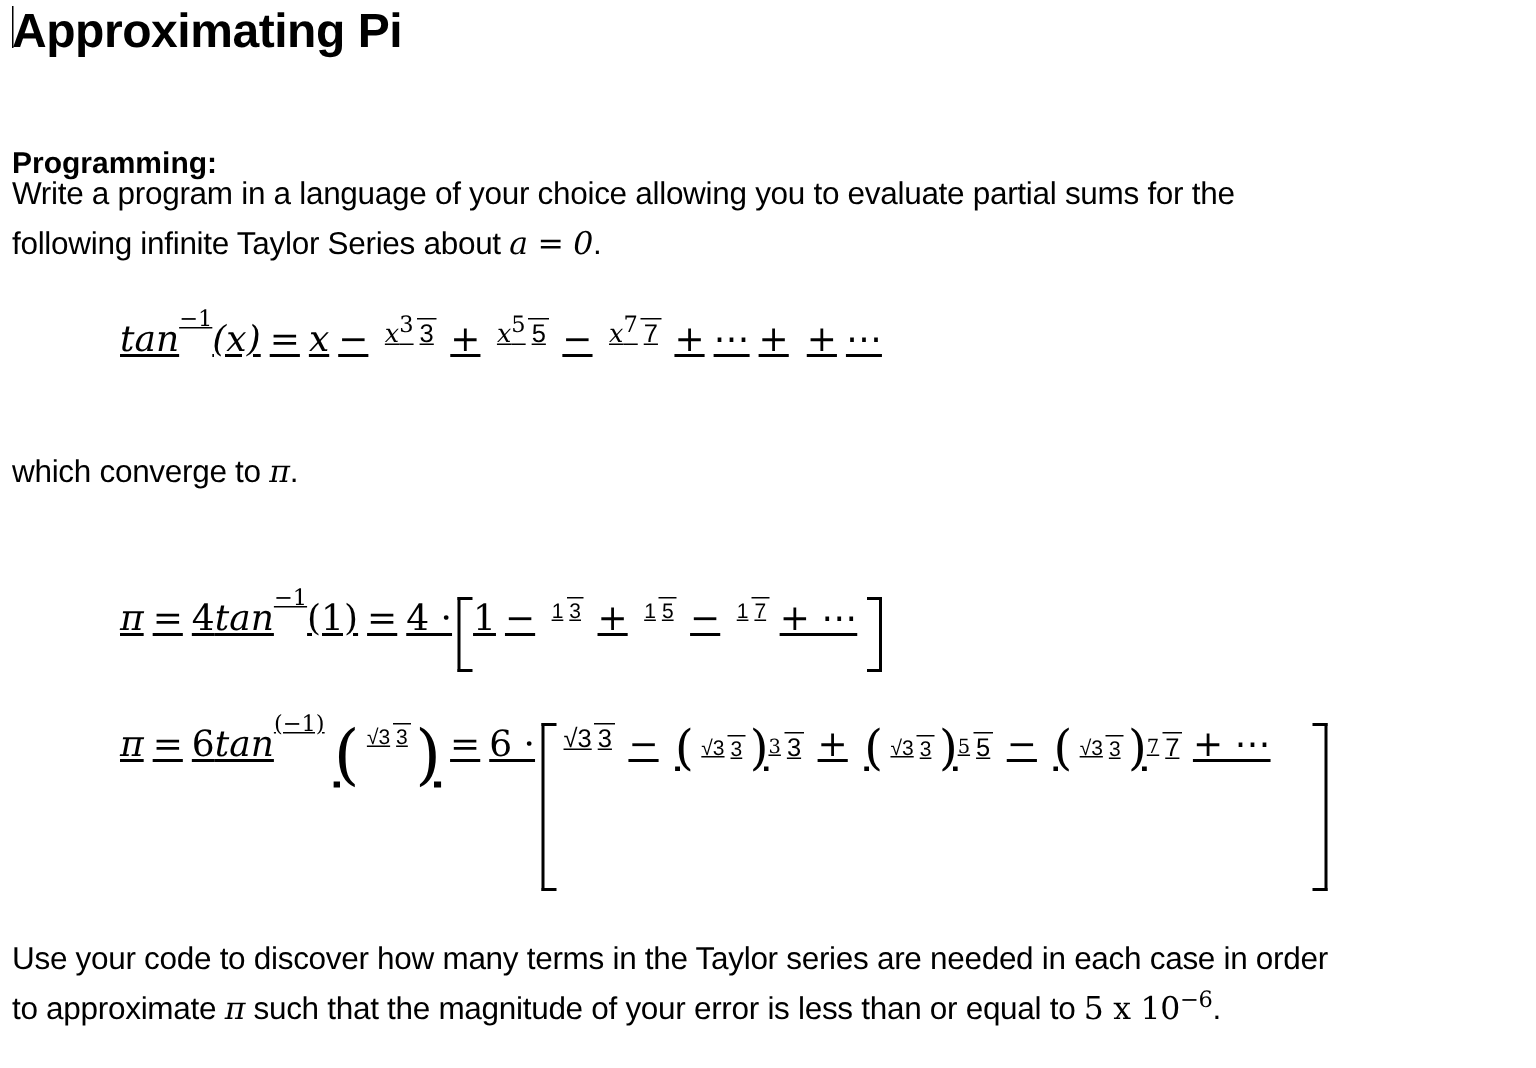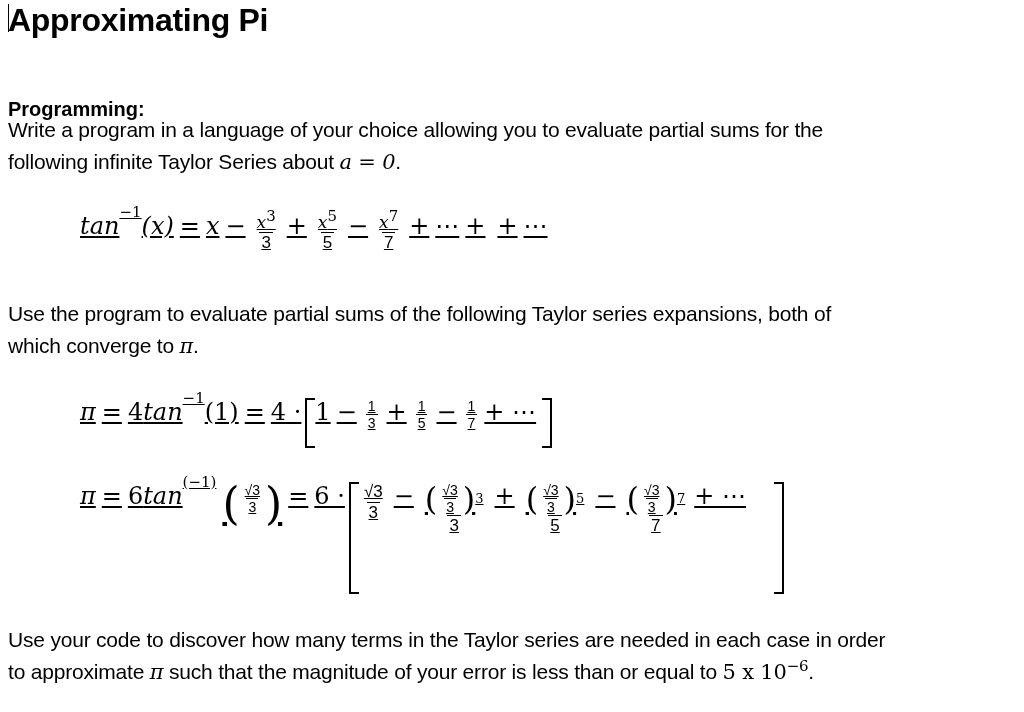--- a/index.html
+++ b/index.html
@@ -6,21 +6,21 @@
   body { width:1024px; height:712px; position:relative; overflow:hidden; color:#000; font-family:"Liberation Sans", sans-serif; }
   .abs { position:absolute; white-space:nowrap; }
   .title { left:8px; top:2px; font-size:32px; font-weight:bold; letter-spacing:-0.3px; }
   .cursor { position:absolute; left:8px; top:4px; width:1px; height:28px; background:#000; }
   .subhead { left:8px; top:54px; font-size:20px; font-weight:bold;margin-top:44px; }
   .para { font-size:21px; line-height:32px; letter-spacing:-0.2px; }
   .m { font-family:"DejaVu Serif", serif; font-style:italic; }
   .mu { font-family:"DejaVu Serif", serif; font-style:normal; }
   .eq { font-family:"DejaVu Serif", serif; font-size:24px; display:flex; align-items:flex-start;text-decoration:underline; }
   .eq .op { margin:0 6px; font-style:normal; }
-  .frac { display:inline-flex; flex-direction:column; align-items:center; vertical-align:middle; margin:0 3px; }
+  .frac { display:inline-flex; flex-direction:row; align-items:center; vertical-align:middle; margin:0 3px; }
   .frac .num { font-size:17px; line-height:20px; padding:0 2px; }
   .frac .den { font-size:17px; line-height:20px; border-top:1.5px solid #000; padding:0 2px; font-family:"Liberation Sans", sans-serif; font-style:normal; }
   .frac.small .num, .frac.small .den { font-size:14px; line-height:16px; }
   sup { font-size:15px; vertical-align:super; line-height:0; }
   .bracket-tall { display:inline-block; width:8px; border:2px solid #000; border-right:none; align-self:stretch; }
   .bracket-tall.r { border:2px solid #000; border-left:none; }
   .paren { display:inline-block; font-size:44px; line-height:44px; transform:scaleY(1.0); font-style:normal; }
 </style>
 </head>
 <body>
@@ -56,21 +56,20 @@
       <span class="den">7</span>
     </span>
   <span class="op">+</span>
   <span class="mu">⋯</span>
   <span class="op">+</span>
   <span class="op">+</span>
   <span class="mu">⋯</span>
 </div>
 
 <div class="abs para" style="left:8px; top:298px;">
-  <div>Use the program to evaluate partial sums of the following Taylor series expansions, both of</div>
   <div><span>which converge to </span><span class="m">π</span><span>.</span></div>
 </div>
 
 <div class="abs eq" style="left:80px; top:398px; height:50px;">
   <span class="m">π</span>
   <span class="op">=</span>
   <span class="mu">4</span>
     <span class="m">tan</span>
     <sup class="mu">−1</sup>
     <span class="mu">(1)</span>

